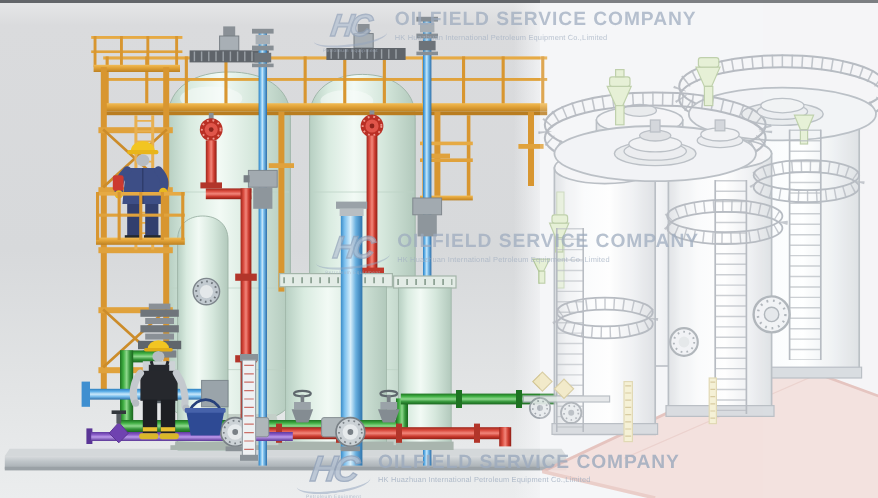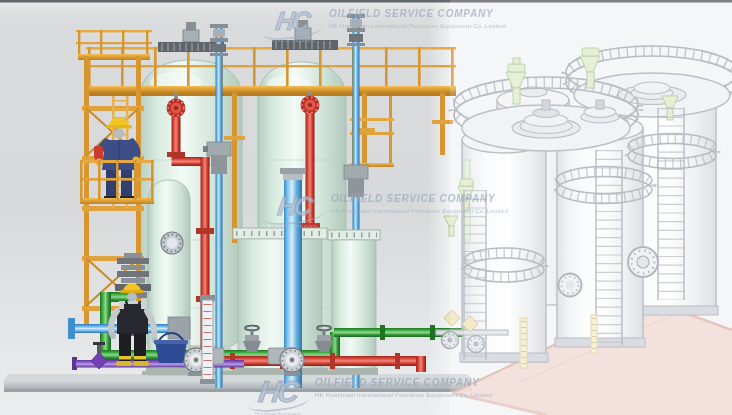--- a/index.html
+++ b/index.html
@@ -15,21 +15,21 @@
   .wm-logo{position:relative;width:56px;text-align:center;flex:0 0 auto;}
   .wm-logo-letters{
     display:inline-block;font-style:italic;font-weight:900;font-size:26px;
     letter-spacing:-3px;line-height:1;transform:skewX(-8deg);
     color:#b4c1d2;-webkit-text-stroke:1.1px #93a3ba;
   }
   .wm-bot .wm-logo-letters{font-size:30px;}
   .wm-logo::after{content:"";position:absolute;left:-3px;right:-3px;top:40%;height:42%;
     border-bottom:2px solid rgba(148,164,190,.65);border-radius:50%;transform:rotate(-7deg);}
   .wm-logo-caption{display:block;font-size:4px;letter-spacing:.4px;color:#a6b3c5;margin-top:4px;}
-  .wm-company{font-weight:bold;font-size:10px;letter-spacing:.8px;line-height:1.1;font-style:italic;}
+  .wm-company{font-weight:bold;font-size:16px;letter-spacing:.8px;line-height:1.1;}
   .wm-subtitle{font-size:6.2px;letter-spacing:.15px;margin-top:2.5px;color:#a3b0c2;}
 </style>
 </head>
 <body>
 
 <div class="stage">
 <svg width="732" height="415" viewBox="0 0 732 415">
   <defs>
     <linearGradient id="gBgL" x1="0" y1="0" x2="0" y2="1">
       <stop offset="0" stop-color="#e7e8e9"></stop>

